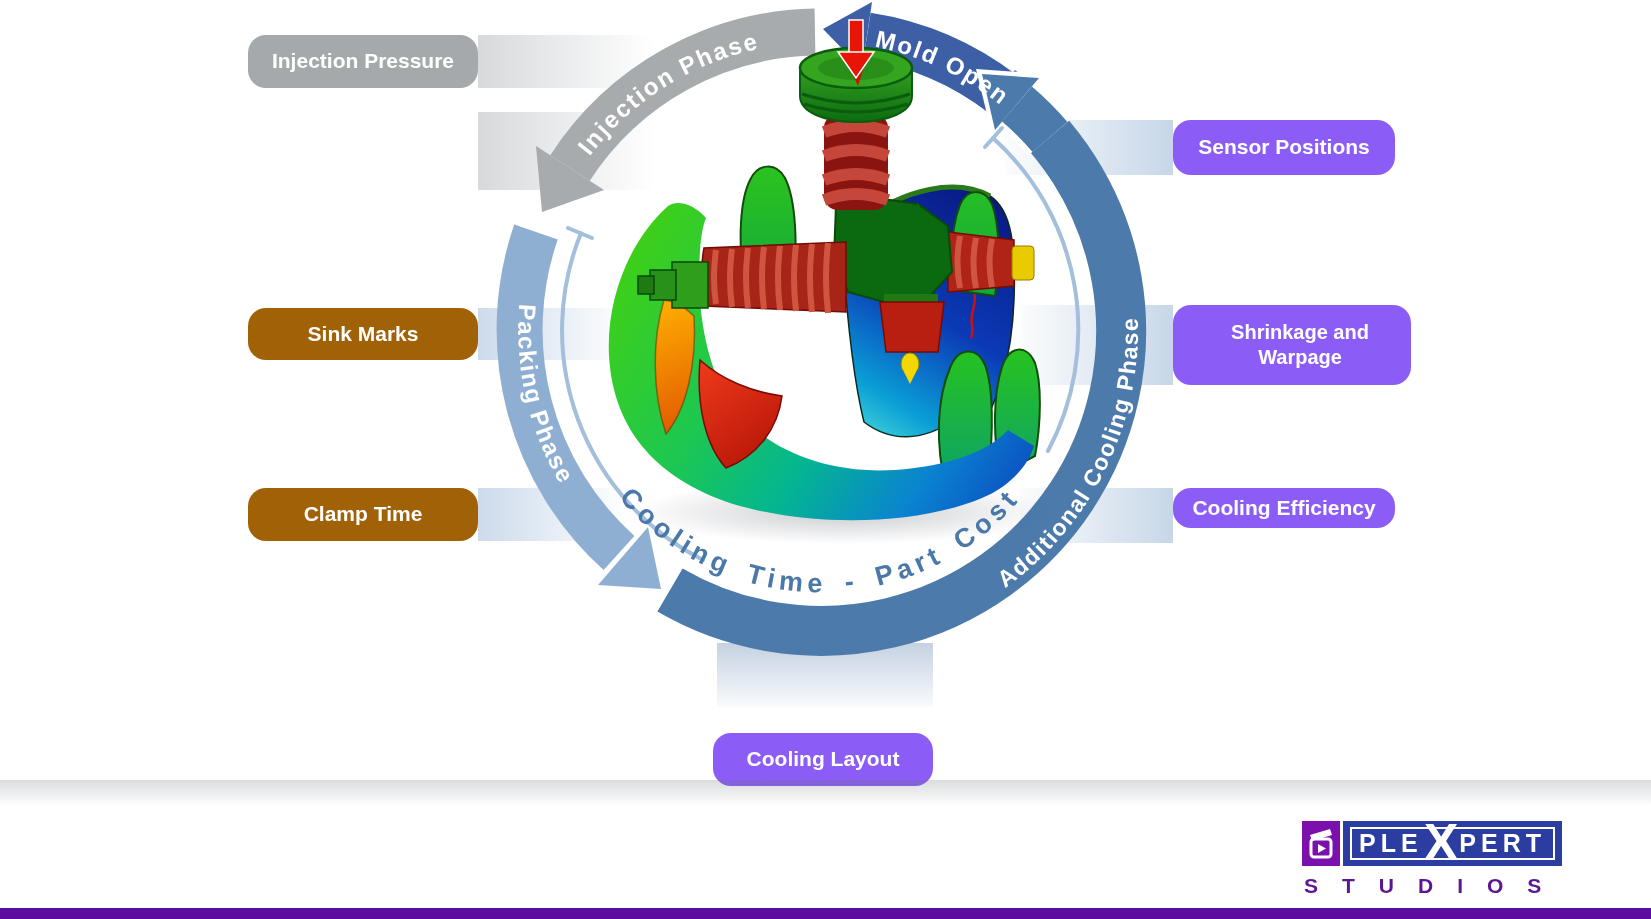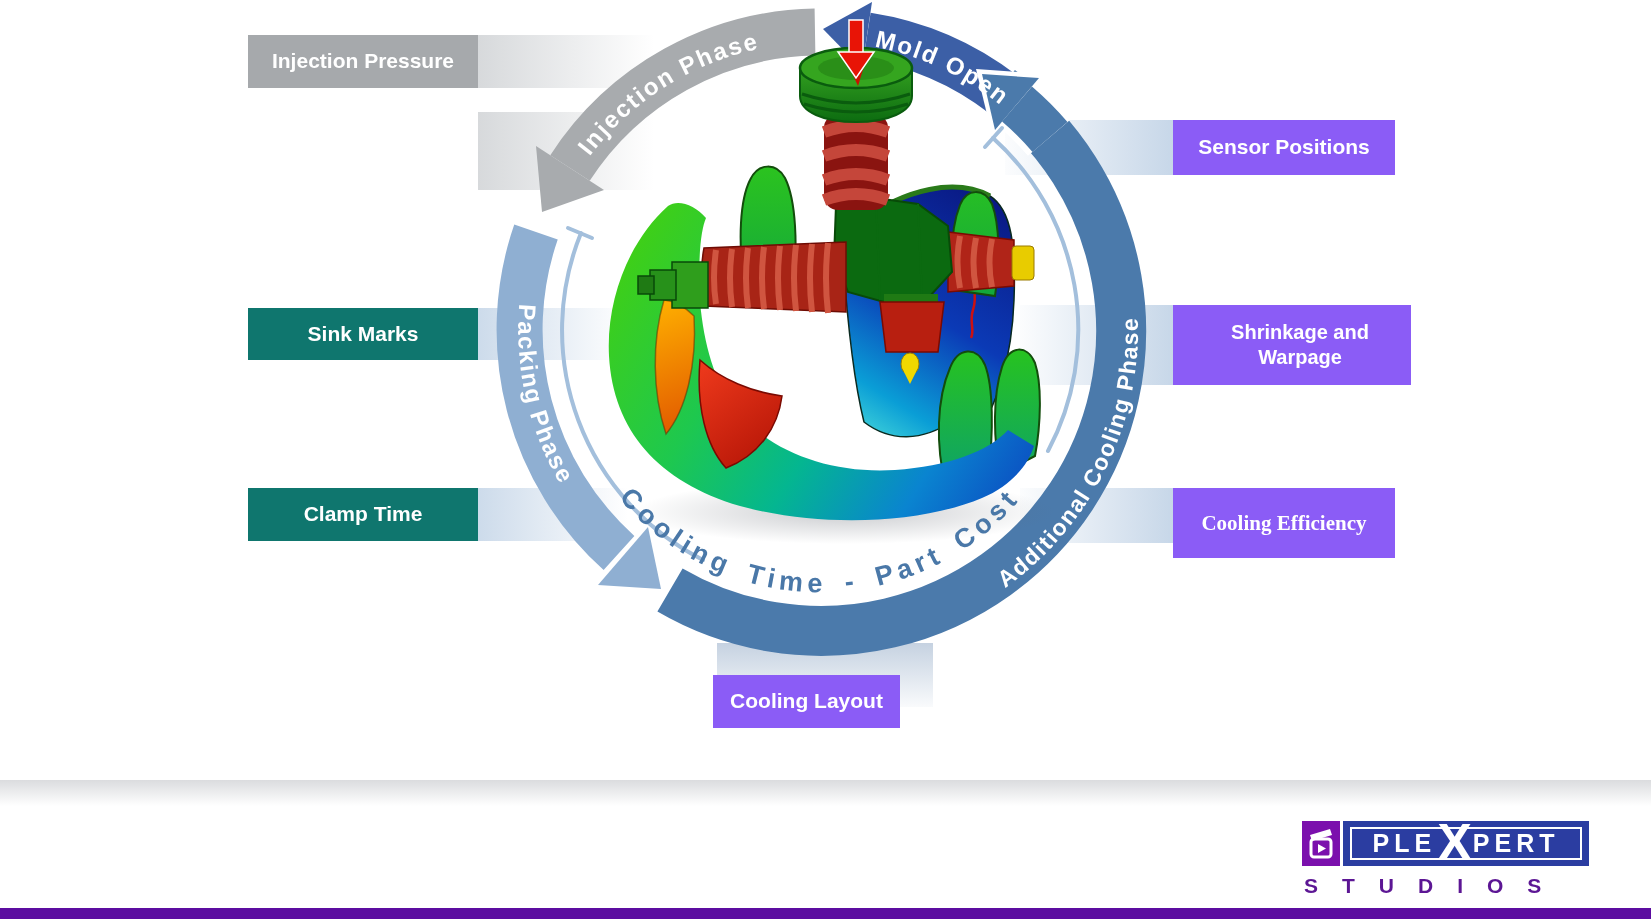--- a/index.html
+++ b/index.html
@@ -1,41 +1,41 @@
 <!DOCTYPE html>
 <html><head>
 <meta charset="utf-8">
 <style>
   html,body{margin:0;padding:0;background:#fff;}
   .frame{position:relative;width:1651px;height:919px;background:#ffffff;overflow:hidden;
          font-family:"Liberation Sans",sans-serif;}
   
   .box{position:absolute;color:#fff;font-weight:bold;display:flex;align-items:center;
-       justify-content:center;text-align:center;border-radius:0;font-size:21px;
+       justify-content:center;text-align:center;border-radius:18px;font-size:21px;
        line-height:1.25;white-space:pre-line;}
   .gray{background:#a6a9ac;}
-  .lblue{background:#0f766e;}
+  .lblue{background:#a16207;}
   .mblue{background:#8b5cf6;}
   .conn{position:absolute;}
   .conn-gray-r{background:linear-gradient(to right,rgba(166,171,176,.45),rgba(166,171,176,0));}
   .conn-lblue-r{background:linear-gradient(to right,rgba(143,175,210,.45),rgba(143,175,210,0));}
   .conn-blue-l{background:linear-gradient(to left,rgba(143,175,210,.50),rgba(143,175,210,.03));}
   .conn-down{background:linear-gradient(to bottom,rgba(140,165,195,.50),rgba(140,165,195,.05));}
   
   svg text{font-family:"Liberation Sans",sans-serif;font-weight:bold;}
   
   .footer-shadow{position:absolute;left:0;top:780px;width:100%;height:26px;
       background:linear-gradient(to bottom,rgba(110,115,125,.25),rgba(110,115,125,0));}
   .brand{position:absolute;left:86px;top:800px;font-size:64px;color:#5a1b96;
       letter-spacing:1px;text-shadow:2px 3px 3px rgba(70,70,80,.30);white-space:nowrap;}
   .brand .b{font-weight:800;}
   .brand .l{font-weight:300;}
   .logo-sq{position:absolute;left:1302px;top:821px;width:38px;height:45px;background:#7b10ad;
       display:flex;align-items:center;justify-content:center;}
-  .logo-box{position:absolute;left:1343px;top:821px;width:246px;height:45px;background:#2b3da1;
+  .logo-box{position:absolute;left:1343px;top:821px;width:219px;height:45px;background:#2b3da1;
       display:flex;align-items:center;justify-content:center;}
   .logo-frame{position:absolute;left:7px;top:6px;right:7px;bottom:6px;border:2px solid #fff;}
   .logo-txt{position:relative;color:#fff;font-weight:700;font-size:25px;letter-spacing:5px;
       display:flex;align-items:center;}
   .logo-x{font-size:52px;font-weight:700;line-height:45px;letter-spacing:0;margin:0 1px;
       position:relative;top:-1px;}
   .logo-studios{position:absolute;left:1304px;top:874px;font-size:21px;font-weight:700;
       color:#5c1694;letter-spacing:24px;white-space:nowrap;}
   .purple-bar{position:absolute;left:0;top:908px;width:100%;height:11px;background:#5c0da0;}
 </style>
@@ -212,23 +212,23 @@
     </text>
   </svg>
 
   <div class="box gray" style="left:248px;top:35px;width:230px;height:53px;">Injection Pressure</div>
   <div class="box lblue" style="left:248px;top:308px;width:230px;height:52px;">Sink Marks</div>
   <div class="box lblue" style="left:248px;top:488px;width:230px;height:53px;">Clamp Time</div>
 
   <div class="box mblue" style="left:1173px;top:120px;width:222px;height:55px;">Sensor Positions</div>
   <div class="box mblue" style="left:1173px;top:305px;width:222px;height:80px;font-size:20px;padding-left:16px;">Shrinkage and
 Warpage</div>
-  <div class="box mblue" style="left:1173px;top:488px;width:222px;height:70px;font-family:Liberation Serif, serif;">Cooling Efficiency</div>
-
-  <div class="box mblue" style="left:713px;top:675px;width:187px;height:53px;">Cooling Layout</div>
+  <div class="box mblue" style="left:1173px;top:488px;width:222px;height:40px;">Cooling Efficiency</div>
+
+  <div class="box mblue" style="left:713px;top:733px;width:220px;height:53px;">Cooling Layout</div>
 
   <div class="footer-shadow"></div>
 
 
   <div class="logo-sq">
     <svg width="26" height="32" viewBox="0 0 26 32">
       <polygon points="2,7 22,1 24,7 4,13" fill="#ffffff"></polygon>
       <rect x="3" y="11" width="20" height="18" rx="3" fill="none" stroke="#ffffff" stroke-width="3"></rect>
       <polygon points="10,16 10,25 18,20.5" fill="#ffffff"></polygon>
     </svg>

